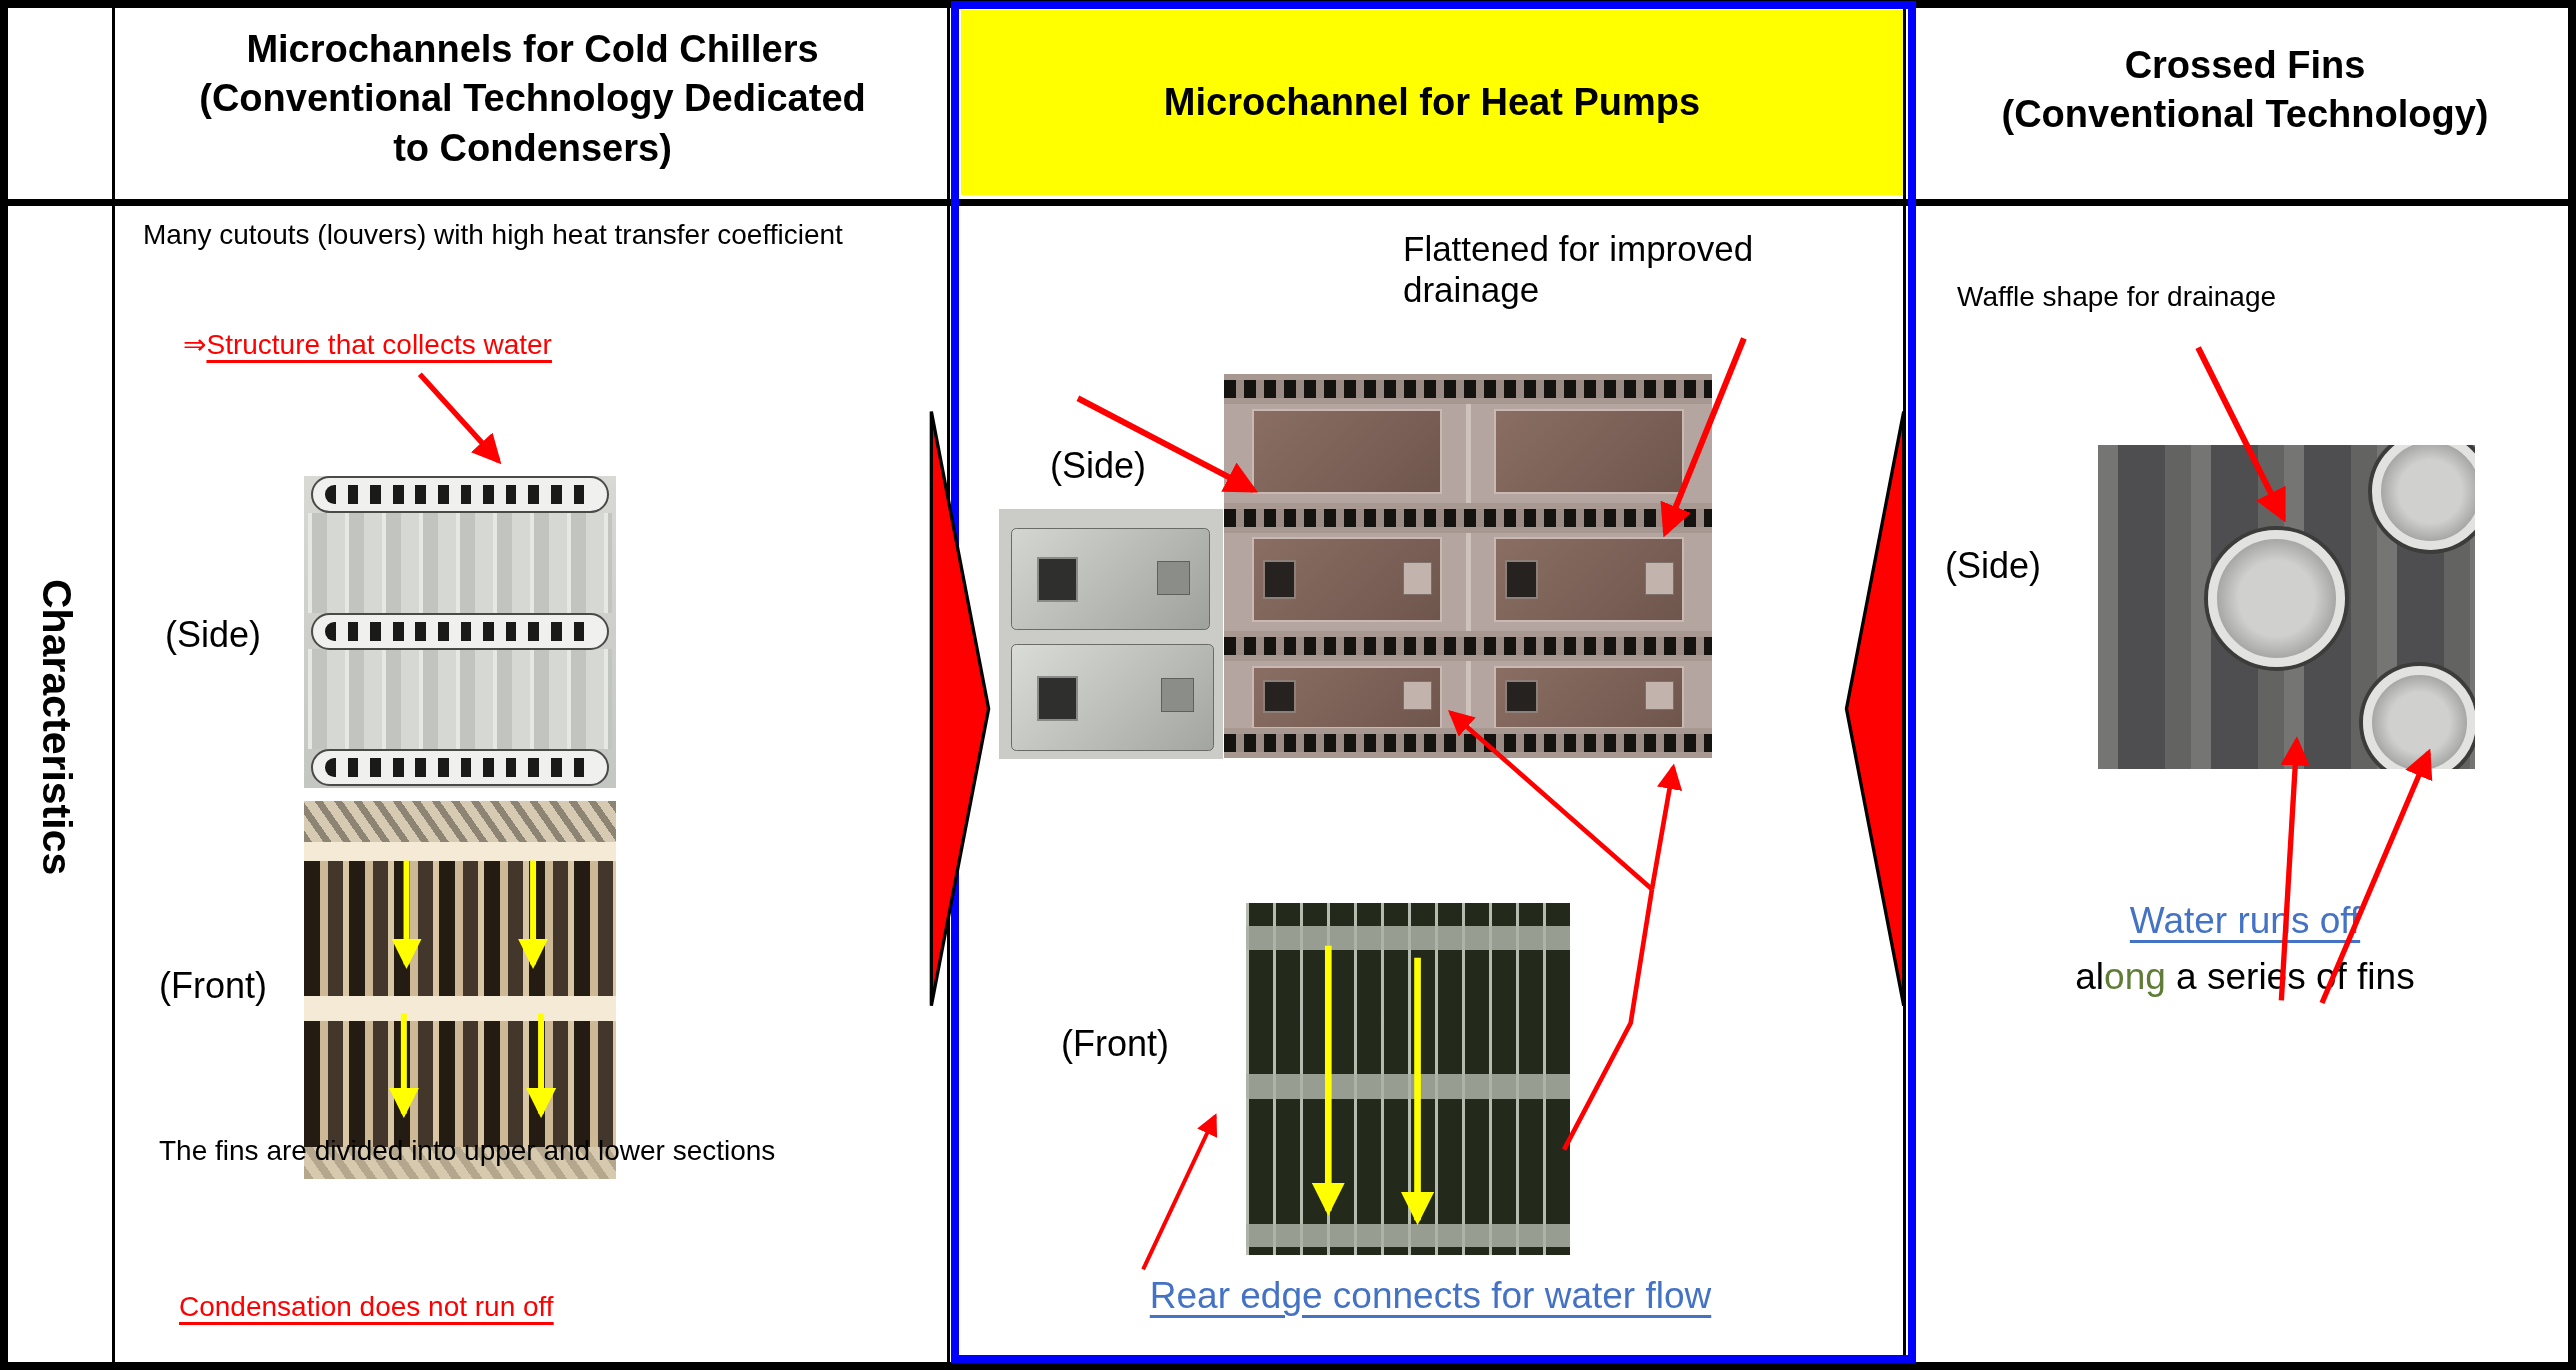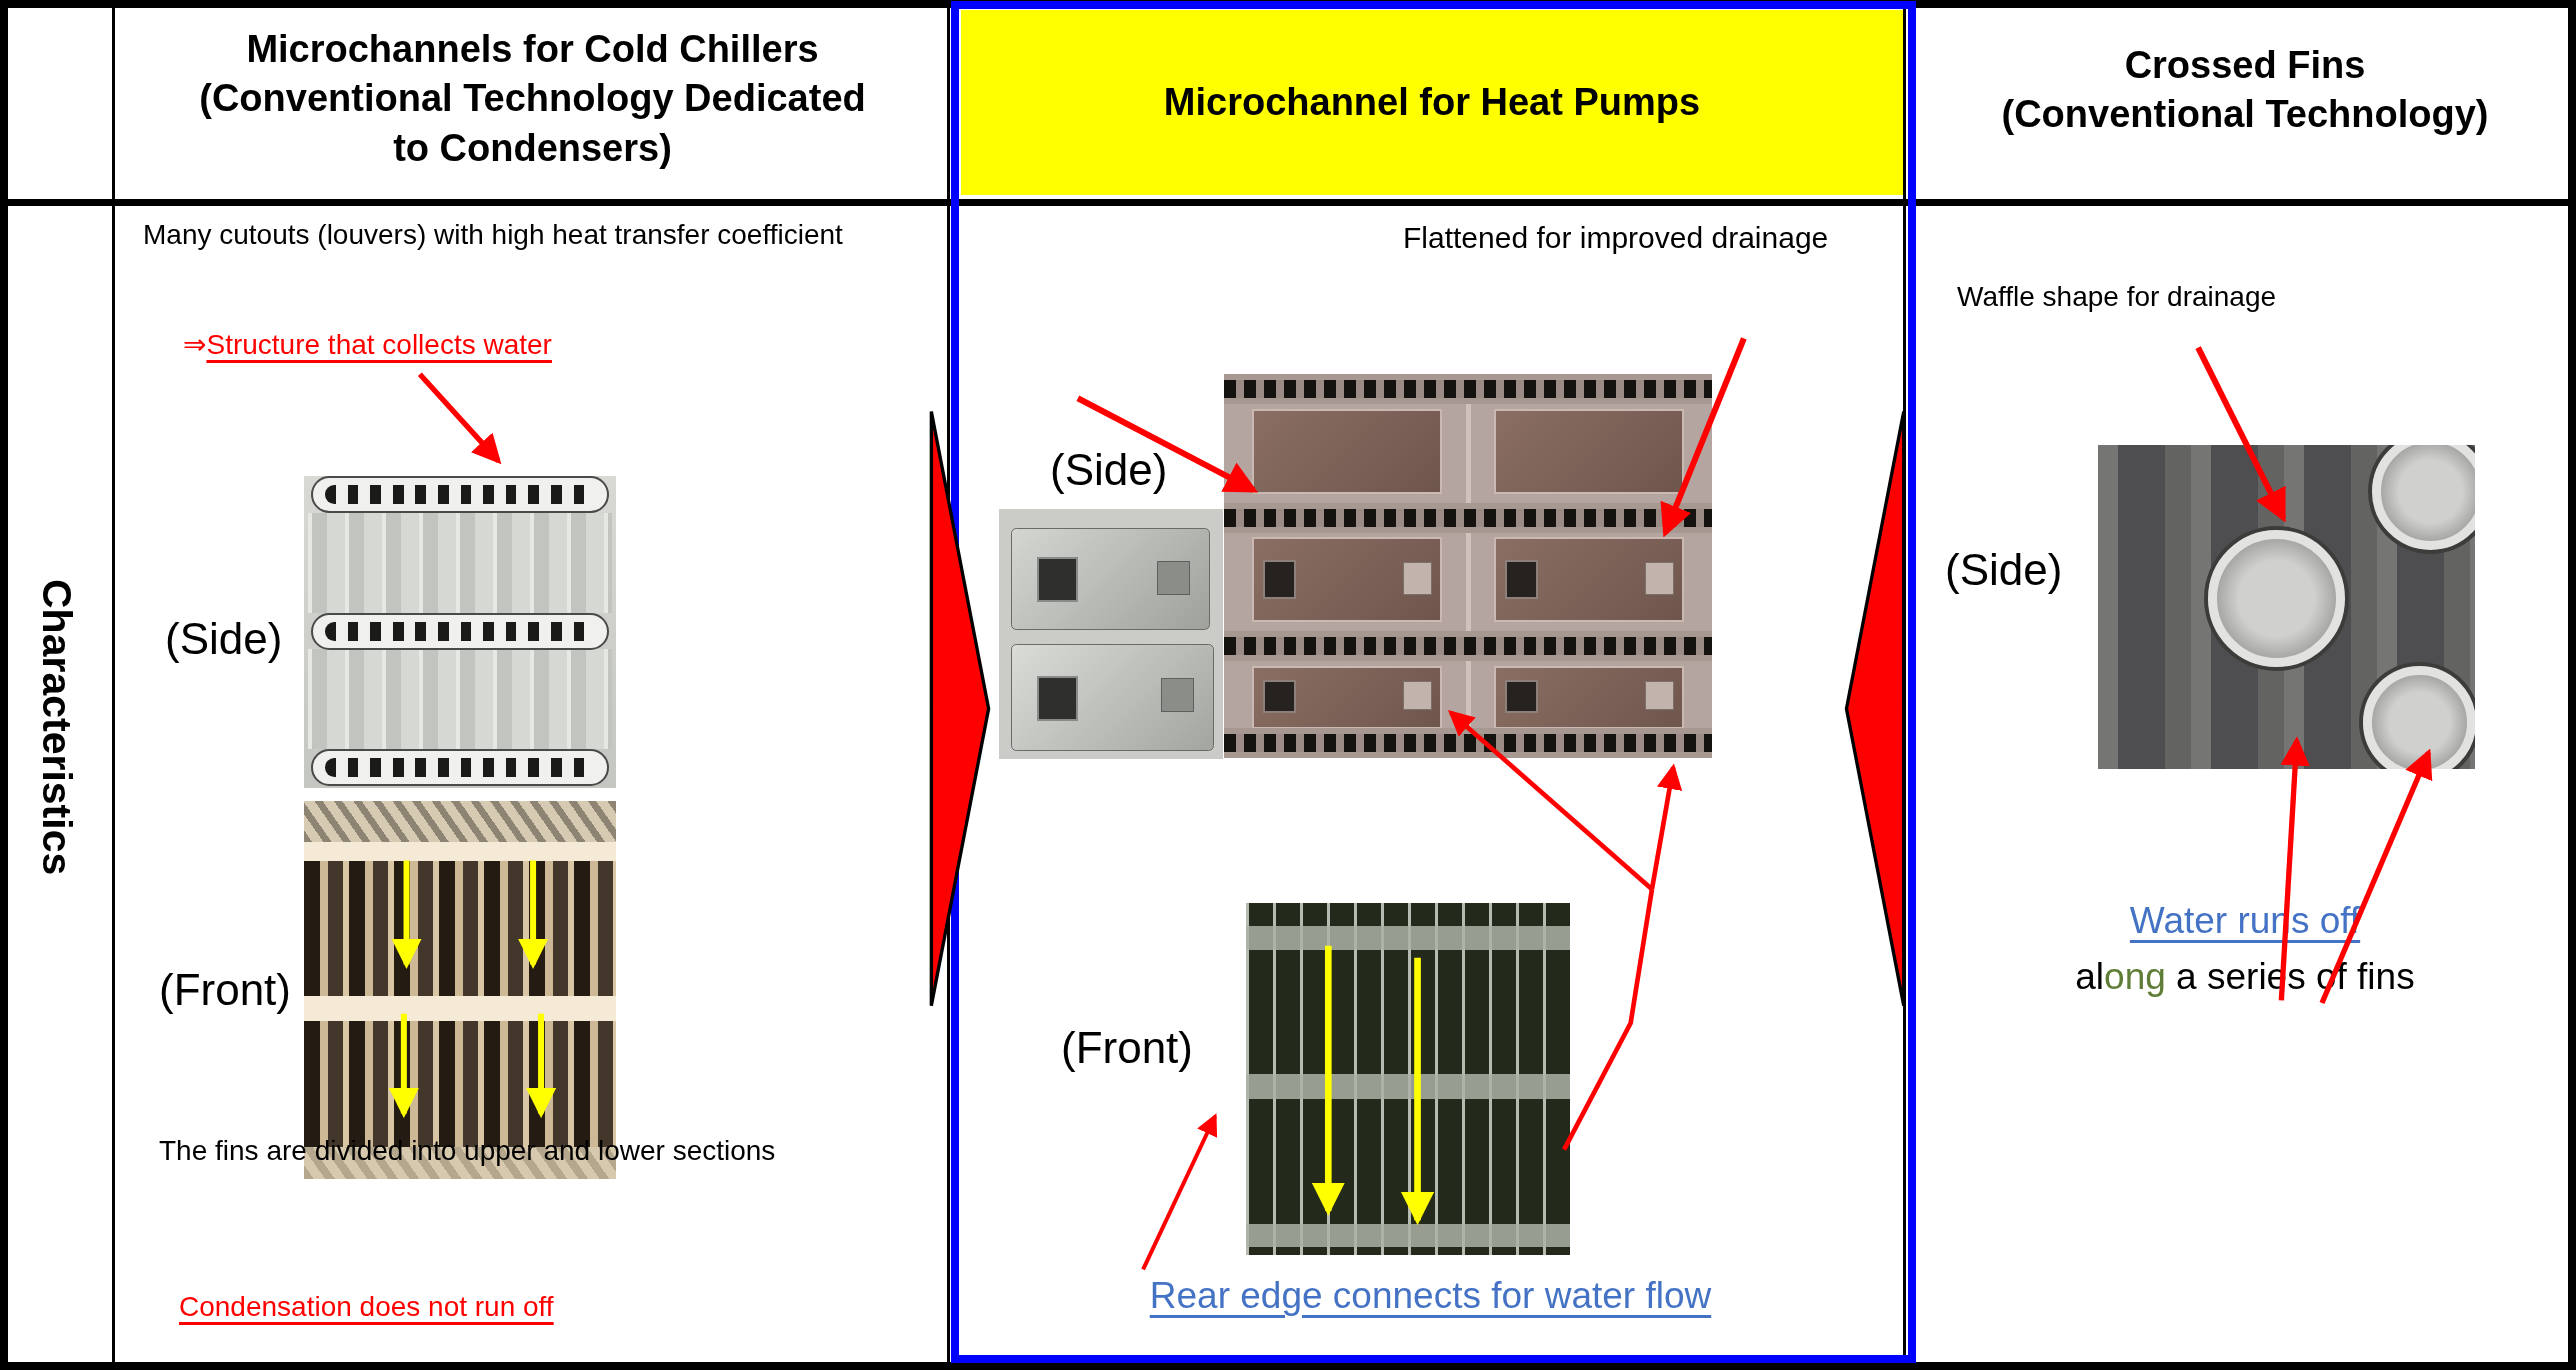--- a/index.html
+++ b/index.html
@@ -1,21 +1,21 @@
 <!DOCTYPE html>
 <html style="font-size:10.7px"><head>
 <meta charset="utf-8">
 <style>
   html,body{margin:0;padding:0;background:#fff;}
   #stage{position:relative;width:2576px;height:1370px;background:#ffffff;overflow:hidden;
          font-family:"Liberation Sans","DejaVu Sans",sans-serif;color:#000;}
   .abs{position:absolute;}
   .t{position:absolute;font-size:28px;line-height:1.18;color:#000;}
   .hdr{position:absolute;font-weight:bold;font-size:38px;line-height:1.3;text-align:center;}
-  .lbl{position:absolute;font-size:44px;color:#000;white-space:nowrap;}
+  .lbl{position:absolute;font-size:36px;color:#000;white-space:nowrap;}
   .red{color:#FF0000;}
   .redu{color:#FF0000;text-decoration:underline;text-decoration-thickness:3.3px;text-underline-offset:6px;}
   .blueu{color:#4472C4;text-decoration:underline;text-decoration-thickness:3.3px;text-underline-offset:6.7px;}
   .grn{color:#5F7D36;}
   .line{position:absolute;background:#000;}
   .photo{position:absolute;overflow:hidden;}
   .louverbar{position:absolute;left:6.7px;right:6.7px;height:37px;background:#f0f0ee;border:2px solid #4a4a48;border-radius:18.7px;box-sizing:border-box;}
   .louverbar .dash{position:absolute;left:12px;right:12px;top:6.7px;bottom:6.7px;border-radius:9.3px;
        background:repeating-linear-gradient(90deg,#1a1a18 0 10.7px,rgba(0,0,0,0) 10.7px 22.6px);}
   .finrow{position:absolute;left:4px;right:4px;
@@ -91,21 +91,21 @@
          background:repeating-linear-gradient(55deg,#8d8474 0 6.7px,#d6cab2 6.7px 16px);"></div>
     <div class="corr" style="top:60px;height:135px;"></div>
     <div class="corr" style="top:220px;height:127px;"></div>
     <div class="abs" style="left:0;bottom:0;right:0;height:32px;
          background:repeating-linear-gradient(55deg,#b4a78e 0 8px,#d7c9ae 8px 17.3px);"></div>
   </div>
 
   <div class="t" style="left:159px;top:1134px;width:673px;">The fins are divided into upper and lower sections</div>
   <div class="t redu" style="left:159px;top:1290px;white-space:nowrap;margin-left:20px;">Condensation does not run off</div>
 
-  <div class="t" style="left:1403px;top:220px;width:440px;font-size:30px;">Flattened for improved drainage</div>
+  <div class="t" style="left:1403px;top:228px;width:440px;font-size:35px;">Flattened for improved drainage</div>
 
   <div class="lbl" style="left:1050px;top:445px;">(Side)</div>
 
   <div class="photo" style="left:999px;top:509px;width:224px;height:250px;background:#cbcbc7;">
     <div class="abs" style="left:12px;top:18.7px;width:197px;height:100px;
          background:linear-gradient(135deg,#d4d6d2,#9fa19d);border:1.3px solid #6a6a68;border-radius:5.3px;">
       <div class="abs" style="left:25px;top:28px;width:37px;height:41px;background:#2f2f2d;border:2px solid #8a8a88;"></div>
       <div class="abs" style="right:18.7px;top:32px;width:31px;height:32px;background:#8b8d89;border:1.3px solid #5f5f5d;"></div>
     </div>
     <div class="abs" style="left:12px;top:135px;width:201px;height:105px;

